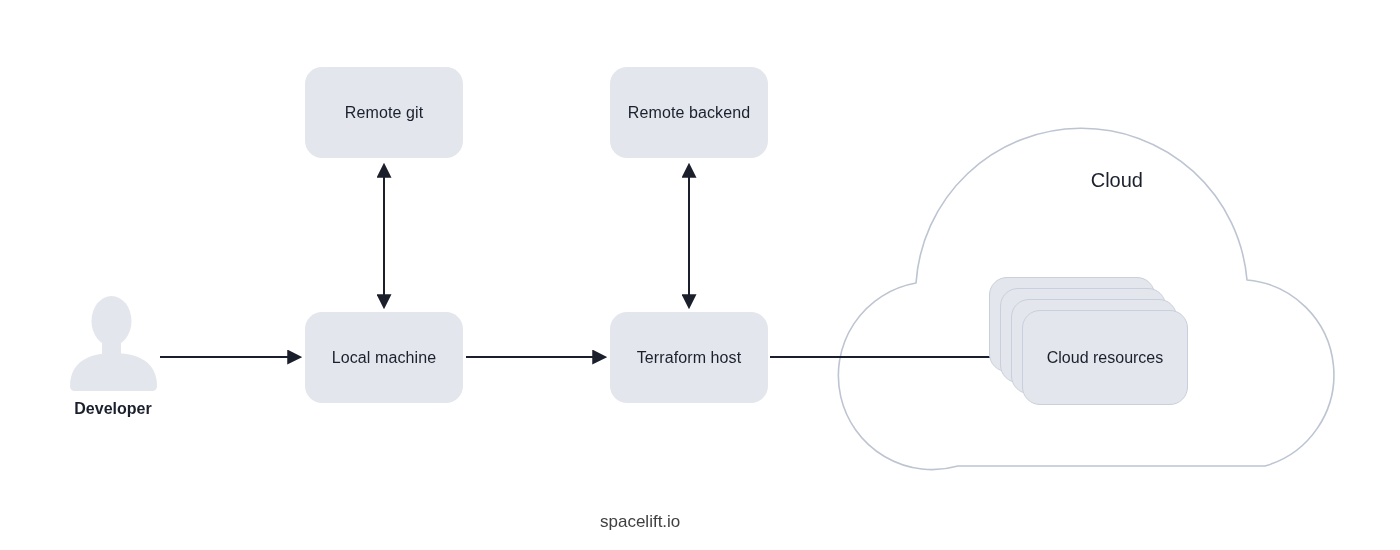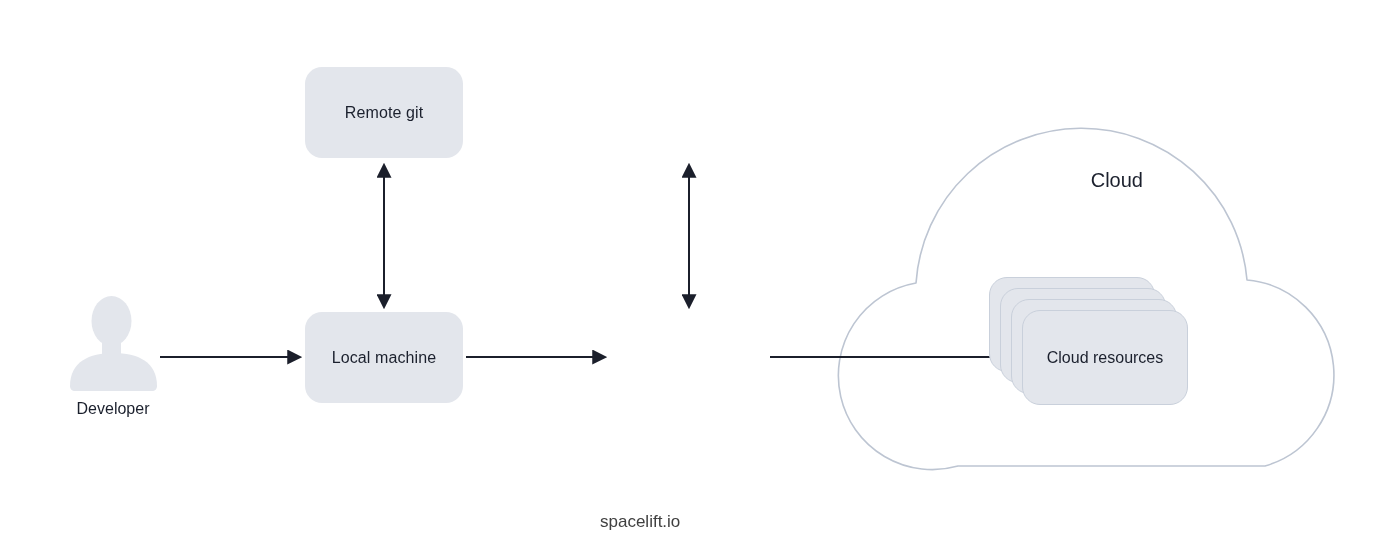--- a/index.html
+++ b/index.html
@@ -41,20 +41,21 @@
   .node-terraform-host { left: 610px; top: 312px; }
 
   .developer-label {
     position: absolute;
     left: 42px;
     top: 400px;
     width: 142px;
     text-align: center;
     font-size: 16px;
     color: #1B202D;
+    font-weight: bold;
   }
   .cloud-label {
     position: absolute;
     left: 1023px;
     top: 169px;
     width: 120px;
     text-align: right;
     font-size: 20px;
     color: #1B202D;
   }
@@ -116,22 +117,28 @@
       <line x1="466" y1="357" x2="605" y2="357" marker-end="url(#ah)"></line>
       <line x1="770" y1="357" x2="1018" y2="357" marker-end="url(#ah)"></line>
       <line x1="384" y1="165" x2="384" y2="307" marker-start="url(#ah)" marker-end="url(#ah)"></line>
       <line x1="689" y1="165" x2="689" y2="307" marker-start="url(#ah)" marker-end="url(#ah)"></line>
     </g>
   </svg>
 
   <div class="node node-remote-git">
     <span>Remote git</span>
   </div>
+  <div class="node node-remote-backend">
+    <span>Remote backend</span>
+  </div>
   <div class="node node-local-machine">
     <span>Local machine</span>
+  </div>
+  <div class="node node-terraform-host">
+    <span>Terraform host</span>
   </div>
 
   <div class="developer-label">Developer</div>
 
   <div class="cloud-label">Cloud</div>
 
   <div class="stack-card card-1"></div>
   <div class="stack-card card-2"></div>
   <div class="stack-card card-3"></div>
   <div class="stack-card card-4 front">

